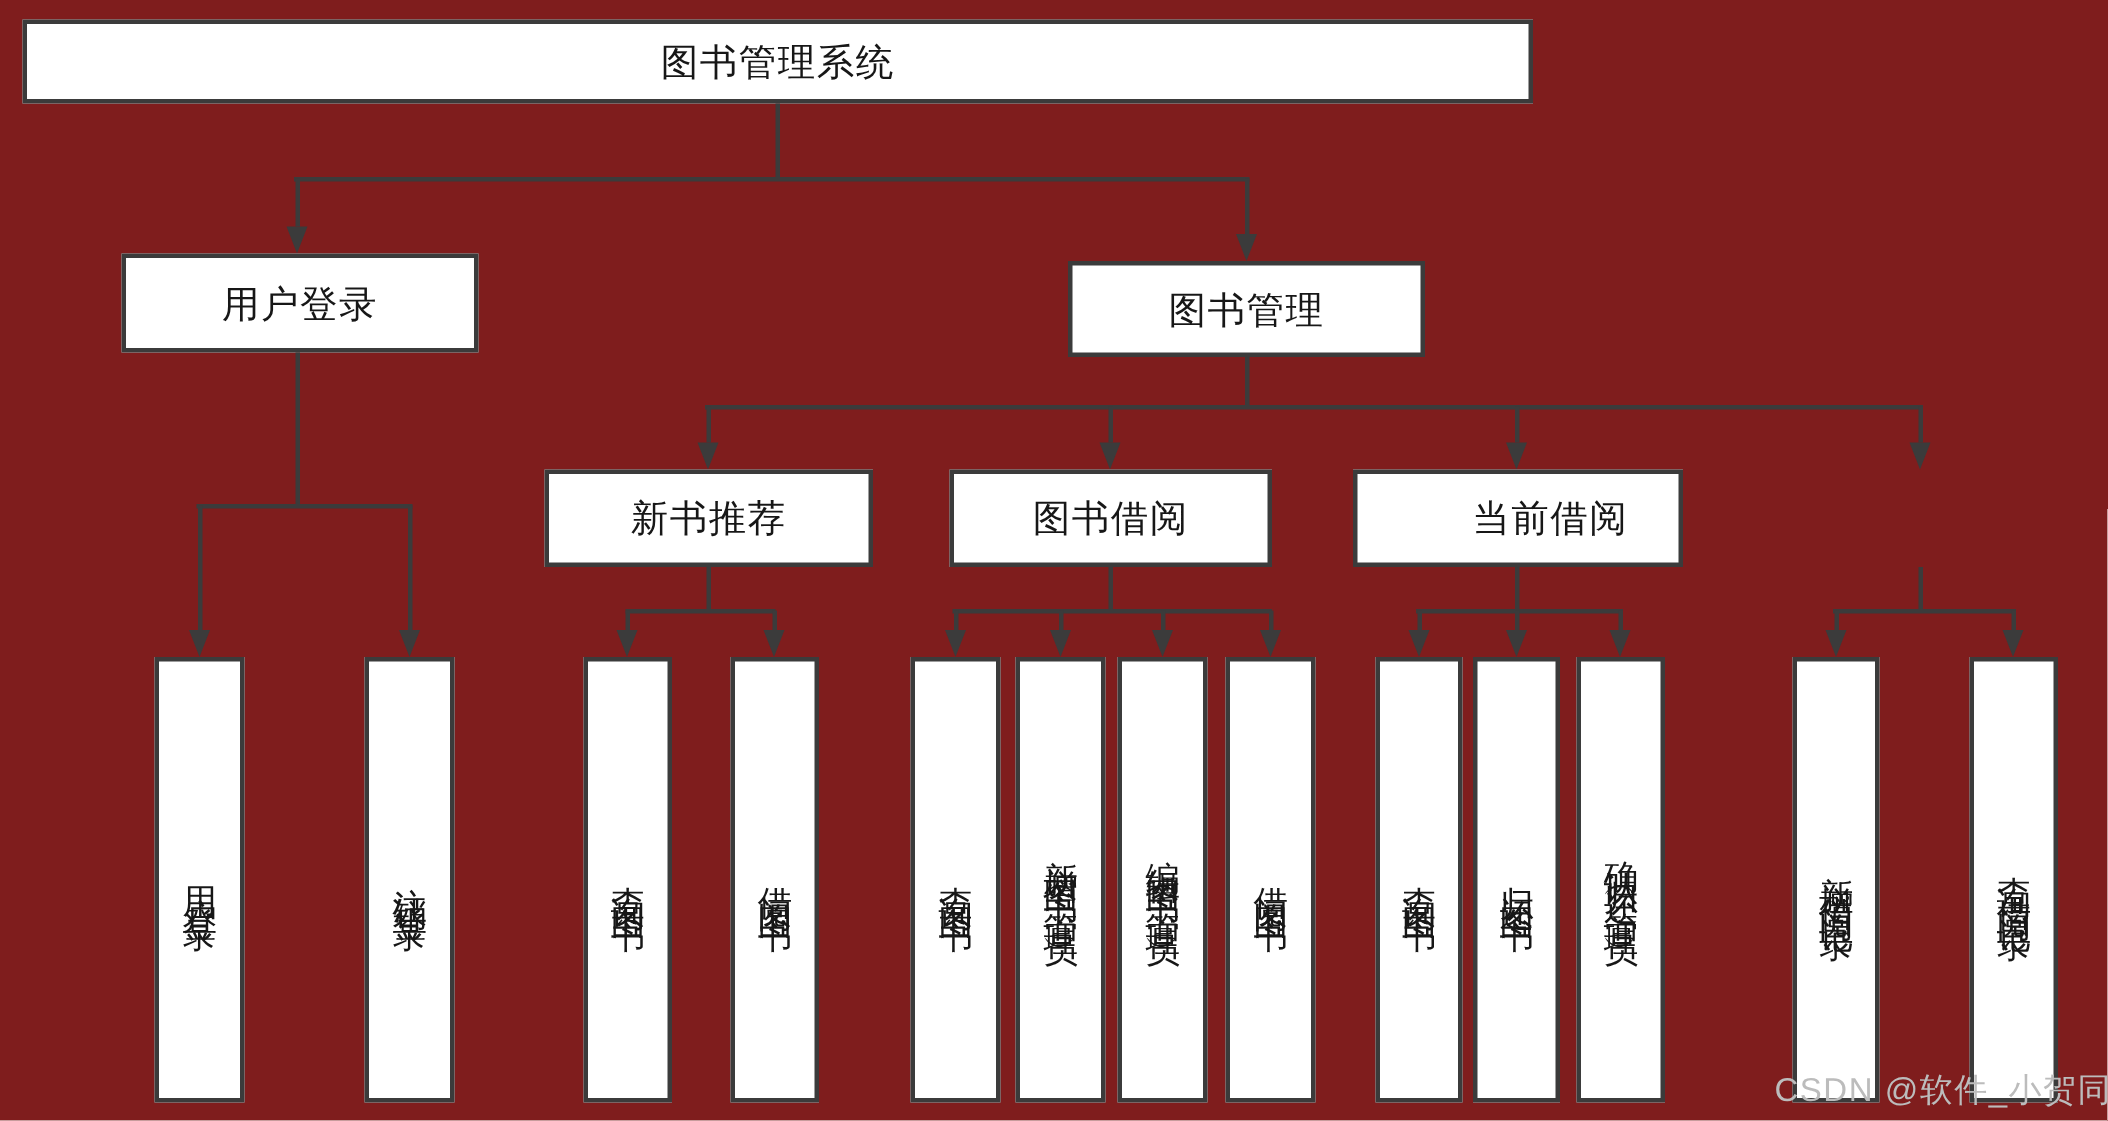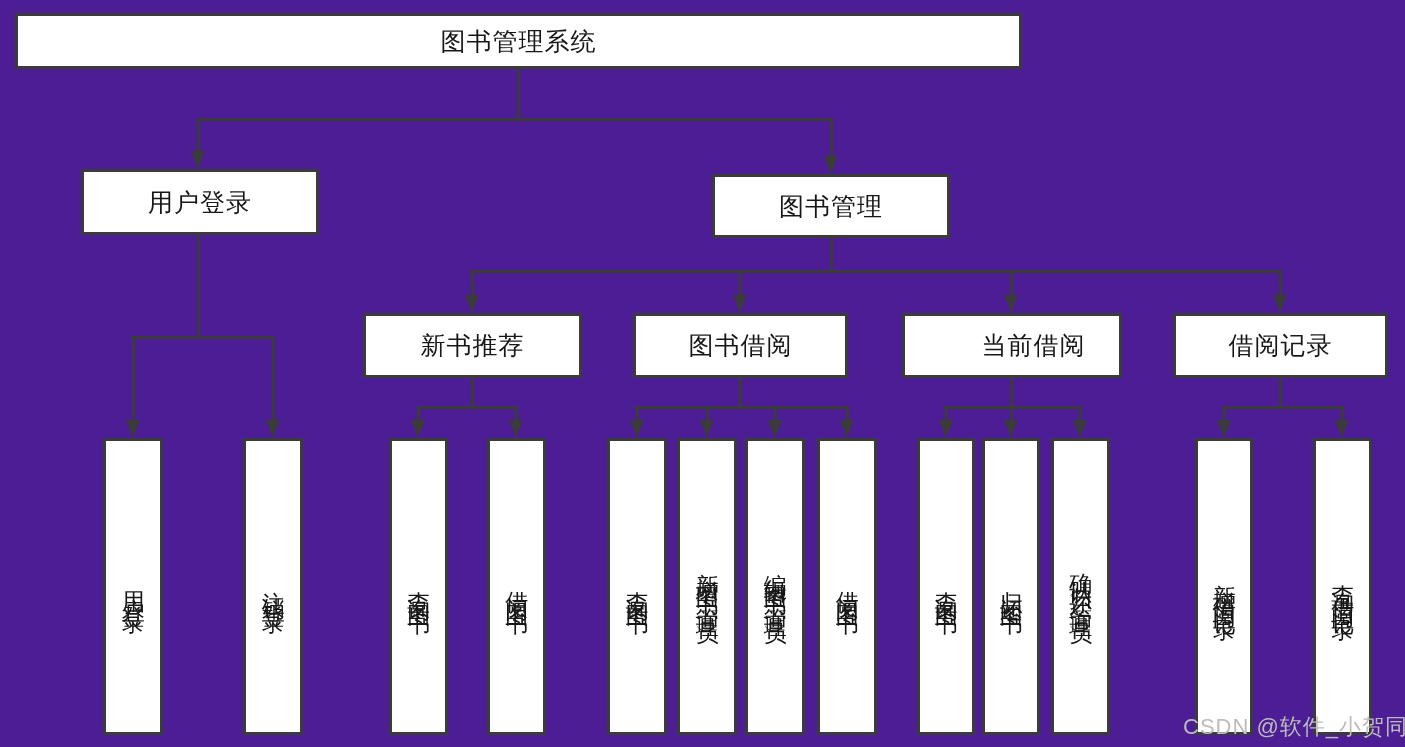--- a/index.html
+++ b/index.html
@@ -1,17 +1,17 @@
 <!DOCTYPE html>
 <html><head>
 <meta charset="utf-8">
 <style>
   html,body { margin:0; padding:0; background:#ffffff; }
   #canvas {
-    position:relative; width:1405px; height:747px; background:#4c1d95;
+    position:relative; width:1405px; height:747px; background:#7f1d1d;
     font-family:"Liberation Sans", "DejaVu Sans", sans-serif;
     overflow:hidden;
   }
   .node {
     position:absolute; box-sizing:border-box;
     border:3px solid #3b3b3b; background:#ffffff;
     display:flex; align-items:center; justify-content:center;
     font-size:25px; color:#171717; letter-spacing:1px;
     white-space:nowrap;
   }
@@ -96,23 +96,20 @@
 
   <div class="node" style="left:633px; top:313px; width:215px; height:65px;">
     <span>图书借阅</span>
   </div>
   <div class="node" style="left:363px; top:313px; width:219px; height:65px;">
     <span>新书推荐</span>
   </div>
   <div class="node" style="left:902px; top:313px; width:220px; height:65px;padding-left:43px;">
     <span>当前借阅</span>
   </div>
-  <div class="node" style="left:1173px; top:313px; width:215px; height:65px;">
-    <span>借阅记录</span>
-  </div>
 
   <div class="vline" style="left:472px; top:378px; height:29px;"></div>
   <div class="hline" style="left:417px; top:407px; width:100px;"></div>
   <div class="arrow" style="left:418px; top:407px; height:31px;">
       <div class="shaft"></div>
       <div class="head"></div>
     </div>
   <div class="arrow" style="left:516px; top:407px; height:31px;">
       <div class="shaft"></div>
       <div class="head"></div>

